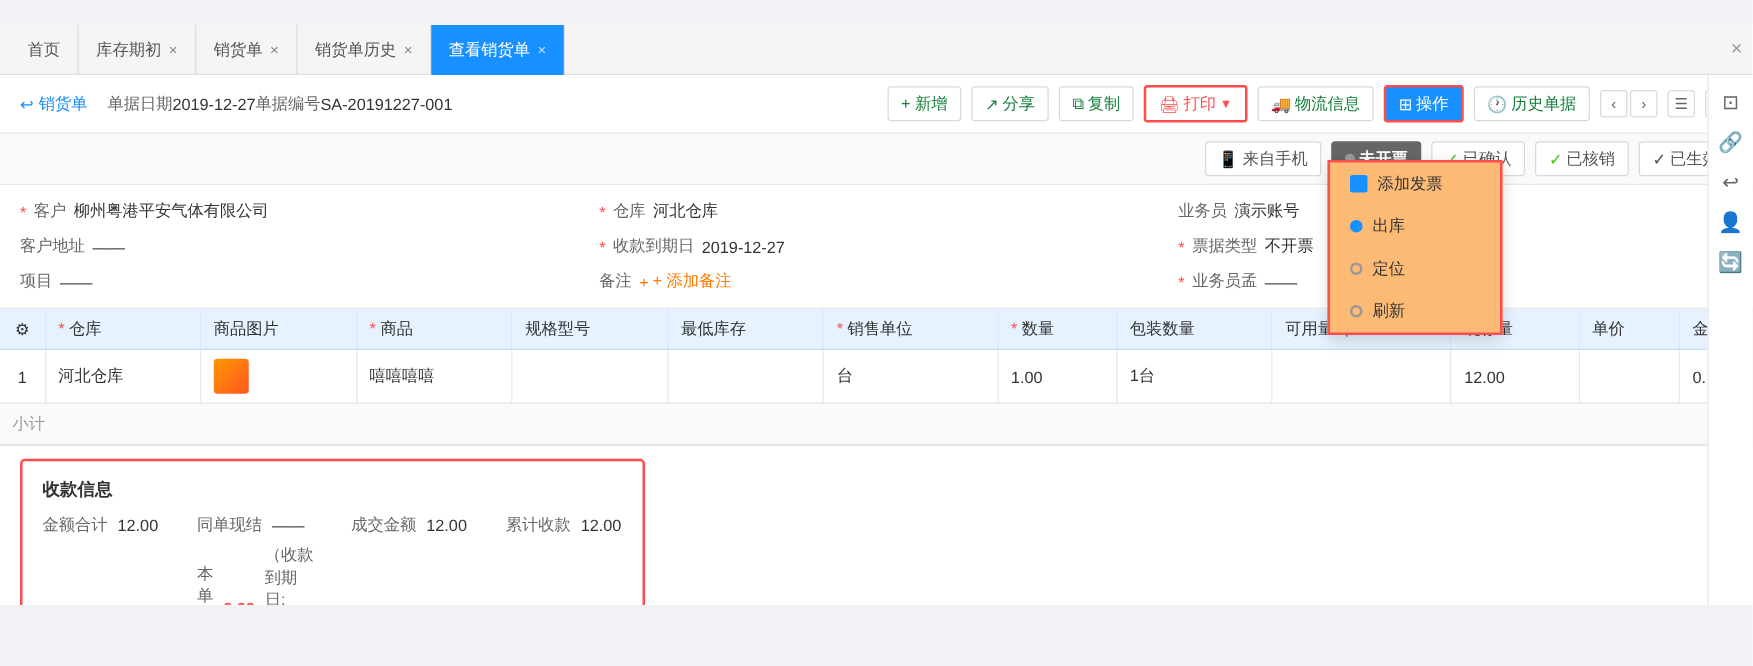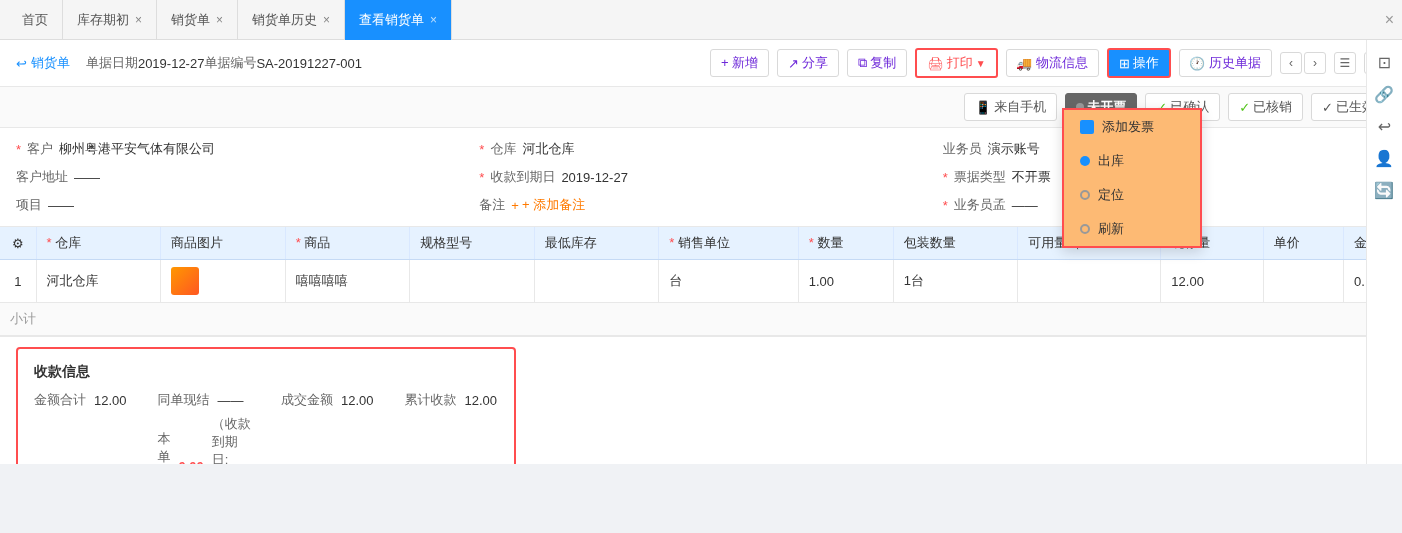--- a/index.html
+++ b/index.html
@@ -39,21 +39,21 @@
     }
     .doc-meta {
       display: flex; align-items: center; font-size: 13px; color: #333;
     }
     .doc-actions {
       margin-left: auto; display: flex; align-items: center; gap: 8px;
     }
     .action-btn {
       display: flex; align-items: center; gap: 3px; padding: 4px 10px;
       border: 1px solid #d9d9d9; border-radius: 3px; background: #fff;
-      cursor: pointer; font-size: 13px; color: #6d28d9; white-space: nowrap;
+      cursor: pointer; font-size: 13px; color: #15803d; white-space: nowrap;
     }
     .action-btn.active-op {
       background: #1890ff; color: #fff; border-color: #1890ff;
     }
     .status-green { background: #f6ffed; color: #52c41a; border: 1px solid #b7eb8f; }
     .status-blue { background: #e6f7ff; color: #1890ff; border: 1px solid #91d5ff; }
 
     
     .toolbar-row {
       display: flex; align-items: center; padding: 6px 16px; border-bottom: 1px solid #e8e8e8;
@@ -133,21 +133,21 @@
 
     
     .product-img {
       width: 28px; height: 28px; background: linear-gradient(135deg, #ff9800, #ff5722);
       border-radius: 3px; display: flex; align-items: center; justify-content: center;
     }
   </style>
 </head>
 <body>
 
-<div style="width:1402px; height:464px; overflow:hidden; position:relative; background:#fff;">
+<div style="width:1402px; height:464px; overflow:hidden; position:relative; background:#fff;margin-top:20px;">
 
   <div class="tab-bar">
     <div class="tab-item">
       <span>首页</span>
     </div>
     <div class="tab-item">
       <span>库存期初</span>
       <span class="tab-close">×</span>
     </div>
     <div class="tab-item">

